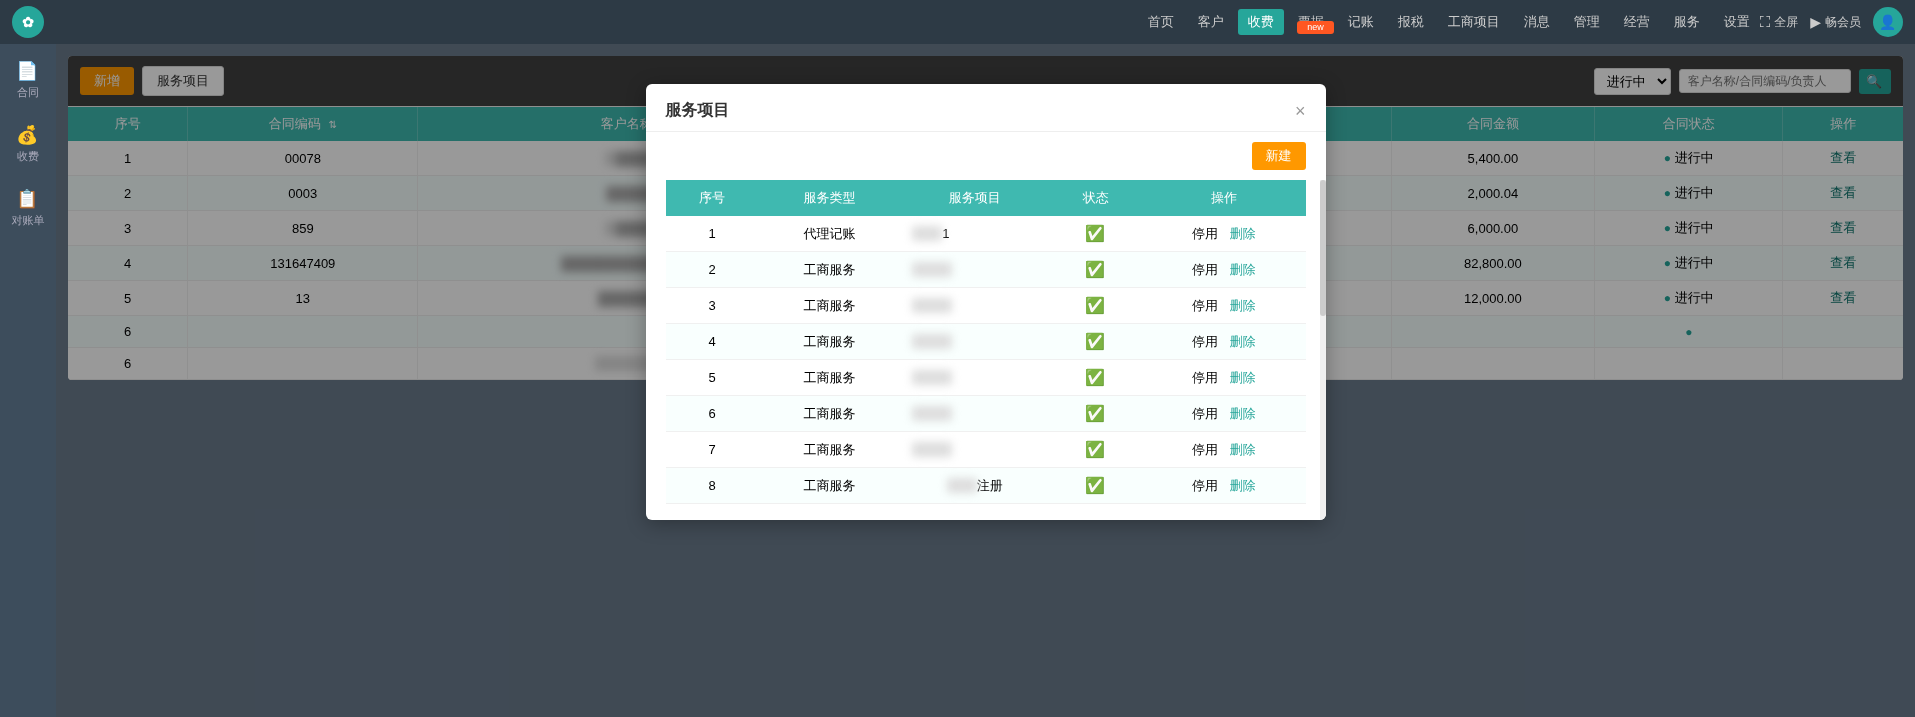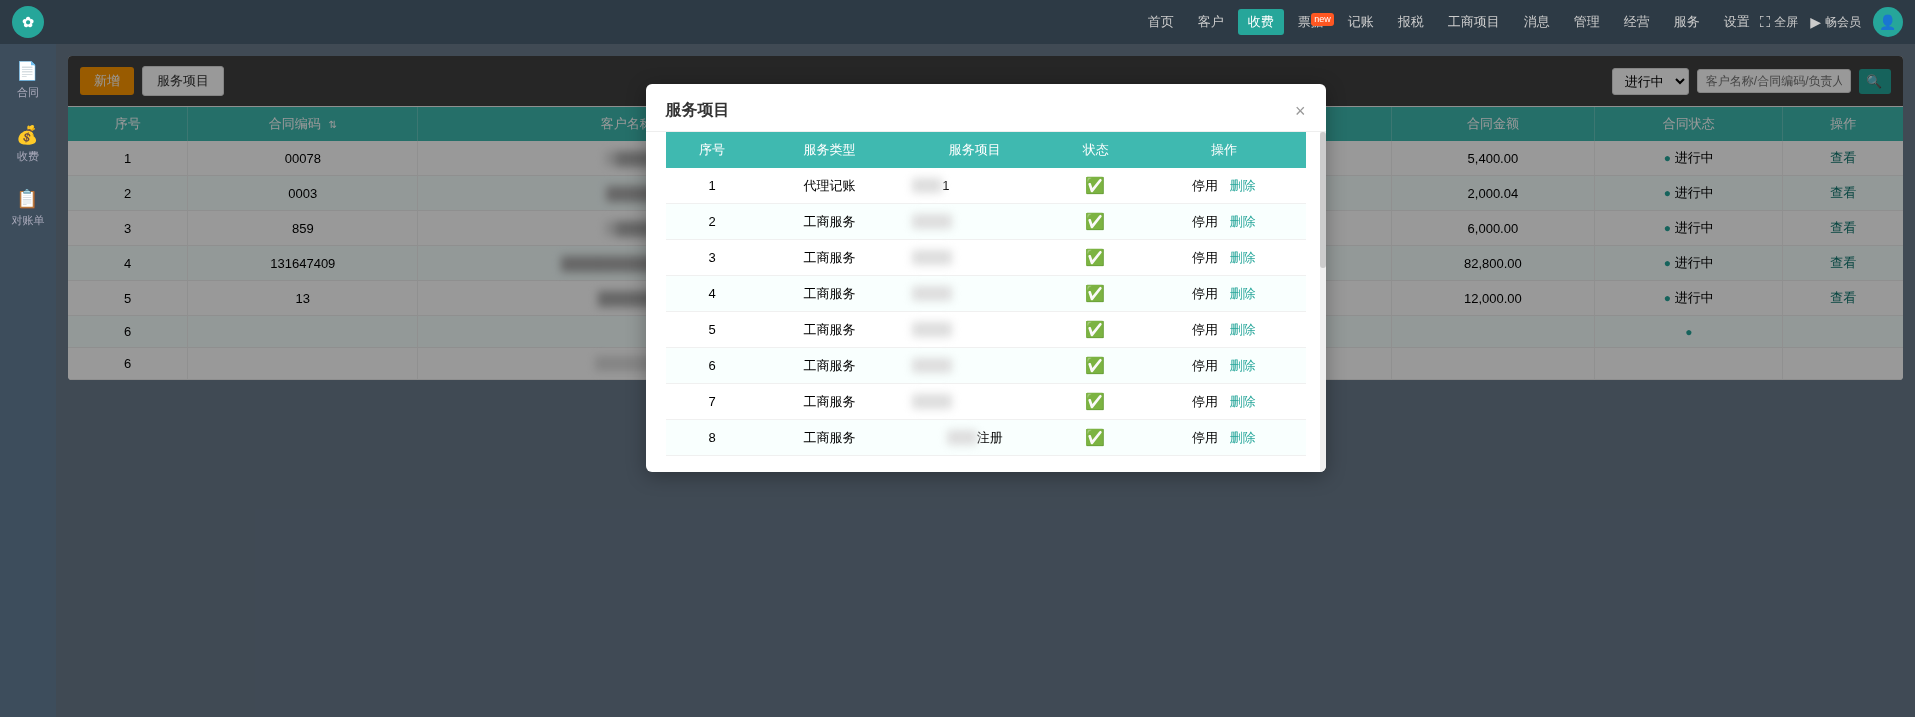--- a/index.html
+++ b/index.html
@@ -34,25 +34,25 @@
       border-radius: 3px;
       font-size: 13px;
       position: relative;
     }
     .nav-item.active {
       background: #26a69a;
       color: #fff;
     }
     .nav-item .badge {
       position: absolute;
-      top: 4px; right: 0;
+      top: 12px; right: 0;
       background: #ff5722;
       color: #fff;
       font-size: 9px;
-      padding: 1px 3px;
+      padding: 1px 10px;
       border-radius: 3px;
       line-height: 1.2;
     }
     .nav-right {
       display: flex; align-items: center; gap: 12px;
     }
     .nav-right-item {
       color: #ccc; font-size: 12px; cursor: pointer;
       display: flex; align-items: center; gap: 4px;
     }
@@ -149,21 +149,21 @@
       padding: 4px 8px;
       border-radius: 3px;
       background: #fff;
       font-size: 13px;
     }
     .search-input {
       border: 1px solid #ddd;
       padding: 4px 8px;
       border-radius: 3px;
       font-size: 12px;
-      width: 154px;
+      width: 172px;
       color: #999;
     }
     .search-btn {
       background: #26a69a;
       border: none;
       color: #fff;
       padding: 5px 8px;
       cursor: pointer;
       border-radius: 3px;
       font-size: 13px;
@@ -481,20 +481,23 @@
           </tbody>
       </table>
     </div>
 
     <div class="modal-overlay">
       <div class="modal">
         <div class="modal-header">
           <span class="modal-title">服务项目</span>
           <span class="modal-close">×</span>
         </div>
+        <div class="modal-toolbar">
+          <button class="btn-new">新建</button>
+        </div>
         <div class="modal-body" style="position:relative;">
           <table class="modal-table">
             <thead>
               <tr>
                 <th>序号</th>
                 <th>服务类型</th>
                 <th>服务项目</th>
                 <th>状态</th>
                 <th>操作</th>
               </tr>

